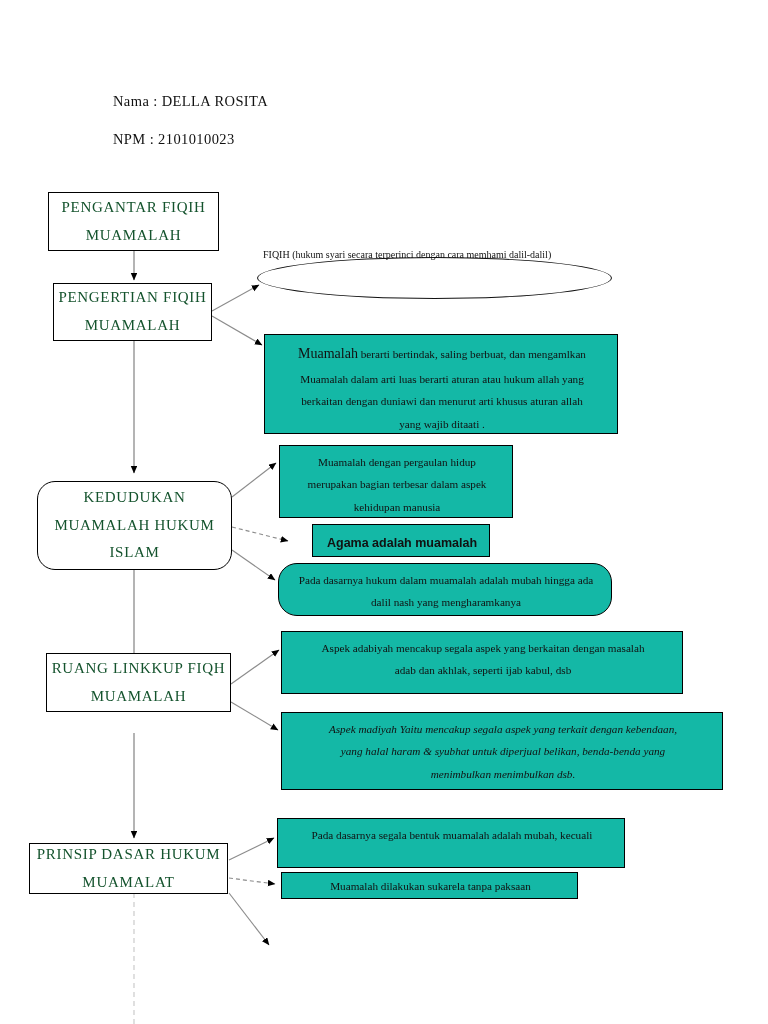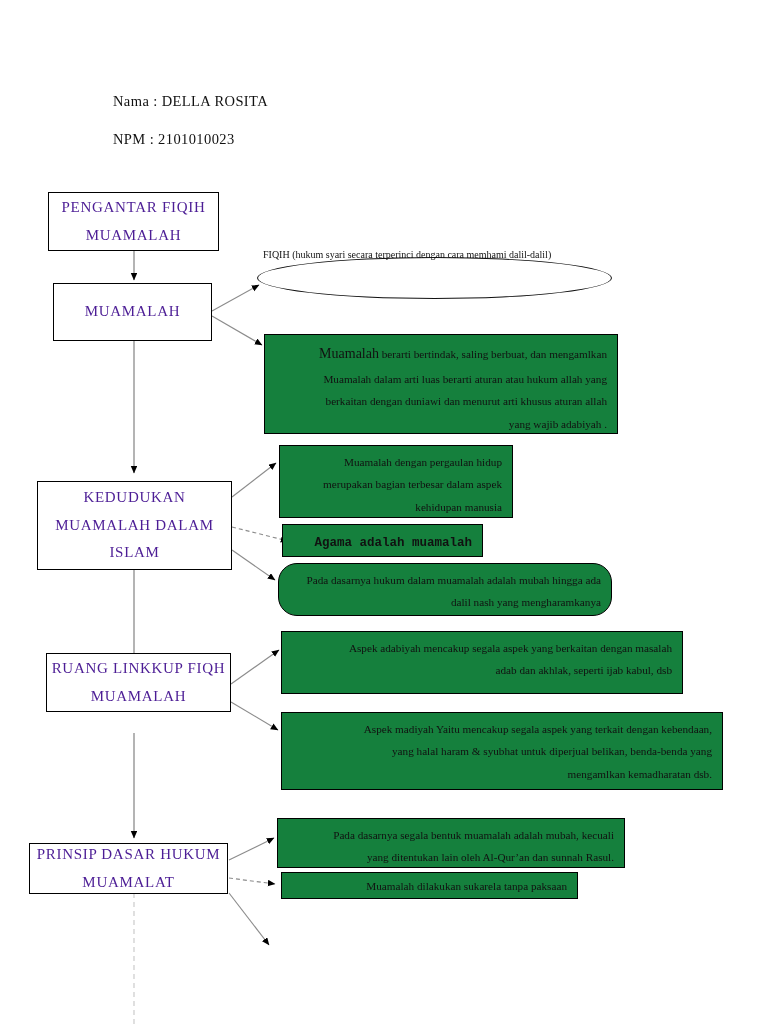--- a/index.html
+++ b/index.html
@@ -40,44 +40,44 @@
     position: absolute;
     box-sizing: border-box;
     border: 1.4px solid #000;
     background: #fff;
     display: flex;
     flex-direction: column;
     align-items: center;
     justify-content: center;
     text-align: center;
     font-family: "Liberation Serif", "DejaVu Serif", serif;
-    color: #4c1d95;
+    color: #14532d;
   }
   .node .ln {
     display: block;
     white-space: nowrap;
   }
 
   .spine-node {
     font-size: 15px;
     letter-spacing: 0.7px;
     line-height: 1.85;
   }
 
   .detail {
     position: absolute;
     box-sizing: border-box;
     border: 1.2px solid #000;
-    background: #15803d;
+    background: #14b8a6;
     font-family: "Liberation Serif", "DejaVu Serif", serif;
     font-size: 11.2px;
     line-height: 2.0;
     color: #111;
     padding: 5px 10px 5px 12px;
-    text-align: right;
+    text-align: center;
   }
   .detail .big {
     font-size: 14px;
   }
   .detail.sans {
     font-family: "Liberation Sans", "DejaVu Sans", sans-serif;
     font-weight: bold;
     font-size: 12.5px;
     line-height: 1.6;
     padding-top: 8px;
@@ -168,26 +168,27 @@
       <line x1="229" y1="893" x2="269" y2="945" marker-end="url(#ah)"></line>
     </g>
   </svg>
 
   <div class="node spine-node" style="left:48px; top:192px; width:171px; height:59px;">
     <span class="ln">PENGANTAR FIQIH</span>
     <span class="ln">MUAMALAH</span>
   </div>
 
   <div class="node spine-node" style="left:53px; top:283px; width:159px; height:58px;">
+    <span class="ln">PENGERTIAN FIQIH</span>
     <span class="ln">MUAMALAH</span>
   </div>
 
-  <div class="node spine-node" style="left:37px; top:481px; width:195px; height:89px;">
+  <div class="node spine-node" style="left:37px; top:481px; width:195px; height:89px;border-radius:18px;">
     <span class="ln">KEDUDUKAN</span>
-    <span class="ln">MUAMALAH DALAM</span>
+    <span class="ln">MUAMALAH HUKUM</span>
     <span class="ln">ISLAM</span>
   </div>
 
   <div class="node spine-node" style="left:46px; top:653px; width:185px; height:59px;">
     <span class="ln">RUANG LINKKUP FIQH</span>
     <span class="ln">MUAMALAH</span>
   </div>
 
   <div class="node spine-node" style="left:29px; top:843px; width:199px; height:51px;align-items:center;">
     <span class="ln">PRINSIP DASAR HUKUM</span>
@@ -196,51 +197,50 @@
 
   <div class="ellipse-wrap" style="left:257px; top:257px; width:355px; height:42px;">
     <div class="ellipse-shape"></div>
     <div class="ellipse-text">FIQIH (hukum syari secara terperinci dengan cara memhami dalil-dalil)</div>
   </div>
 
   <div class="detail" style="left:264px; top:334px; width:354px; height:100px;">
     <div><span class="big">Muamalah</span><span> berarti bertindak, saling berbuat, dan mengamlkan</span></div>
     <div><span>Muamalah</span><span> dalam arti luas berarti aturan atau hukum allah yang</span></div>
     <div>berkaitan dengan duniawi  dan menurut arti khusus  aturan allah</div>
-    <div>yang wajib adabiyah .</div>
+    <div>yang wajib ditaati .</div>
   </div>
 
   <div class="detail" style="left:279px; top:445px; width:234px; height:73px;">
     <div>Muamalah dengan pergaulan hidup</div>
     <div>merupakan bagian terbesar dalam aspek</div>
     <div>kehidupan manusia</div>
   </div>
 
-  <div class="detail sans" style="left:282px; top:524px; width:201px; height:33px;font-family:Liberation Mono, monospace;">
+  <div class="detail sans" style="left:312px; top:524px; width:178px; height:33px;">
     <div>Agama adalah muamalah</div>
   </div>
 
   <div class="detail" style="left:278px; top:563px; width:334px; height:53px;border-radius:19px;">
     <div>Pada dasarnya hukum dalam muamalah adalah mubah hingga ada</div>
     <div>dalil nash yang mengharamkanya</div>
   </div>
 
   <div class="detail" style="left:281px; top:631px; width:402px; height:63px;">
     <div>Aspek adabiyah mencakup segala aspek yang berkaitan dengan masalah</div>
     <div>adab dan akhlak, seperti ijab kabul, dsb</div>
   </div>
 
-  <div class="detail" style="left:281px; top:712px; width:442px; height:78px;">
+  <div class="detail" style="left:281px; top:712px; width:442px; height:78px;font-style:italic;">
     <div>Aspek madiyah Yaitu mencakup segala aspek yang terkait dengan kebendaan,</div>
     <div>yang  halal haram &amp; syubhat untuk diperjual belikan, benda-benda yang</div>
-    <div>mengamlkan kemadharatan dsb.</div>
+    <div>menimbulkan menimbulkan dsb.</div>
   </div>
 
   <div class="detail" style="left:277px; top:818px; width:348px; height:50px;">
     <div>Pada dasarnya segala bentuk muamalah adalah mubah, kecuali</div>
-    <div>yang ditentukan lain oleh Al-Qur’an dan sunnah Rasul.</div>
   </div>
 
   <div class="detail" style="left:281px; top:872px; width:297px; height:27px; line-height:1.45; padding-top:5px;">
     <div>Muamalah dilakukan sukarela tanpa paksaan</div>
   </div>
 
 </div>
 
 </body></html>

